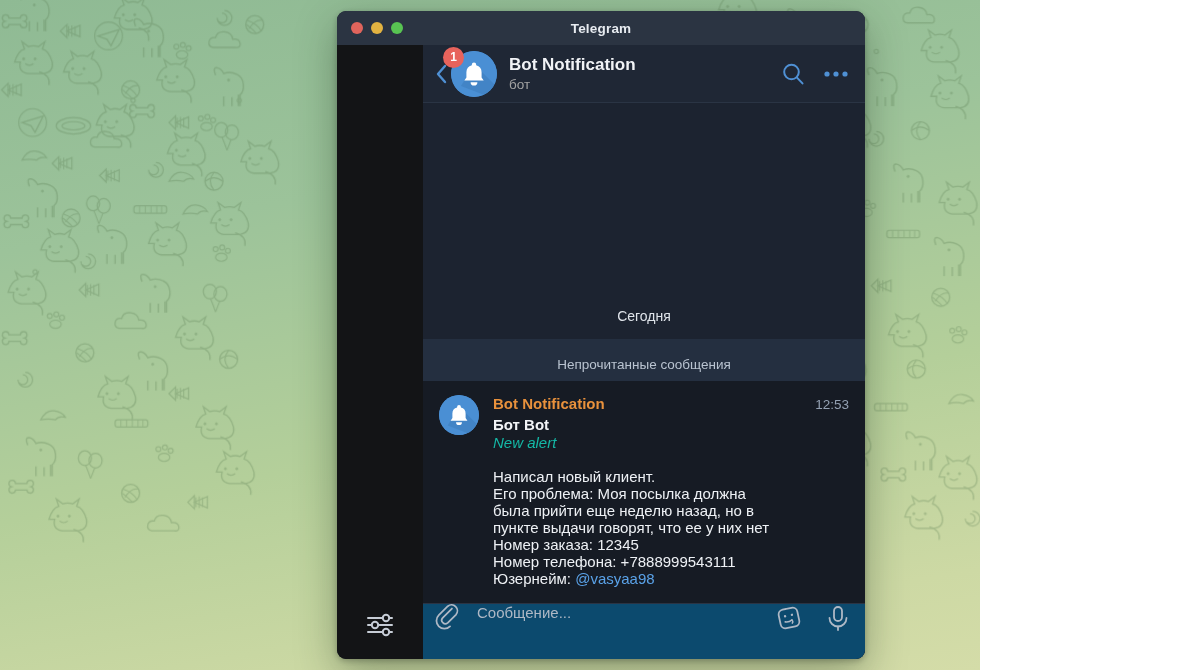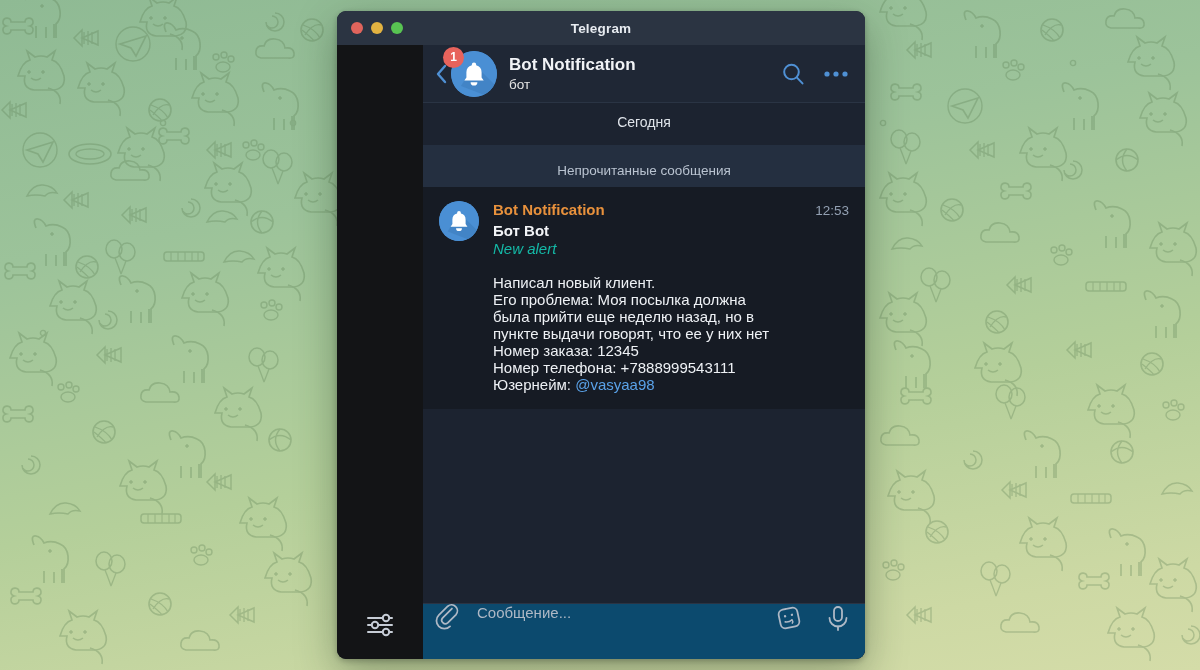--- a/index.html
+++ b/index.html
@@ -3,21 +3,21 @@
 <meta charset="utf-8">
 <style>
   * { margin:0; padding:0; box-sizing:border-box; }
   html, body {
     width:1200px; height:670px; overflow:hidden;
     font-family:"Liberation Sans", sans-serif;
   }
 
   
   #desktop {
-    position:relative; width:1200px; height:670px;
+    position:relative; width:980px; height:670px;
     background:linear-gradient(170deg,#8fba94 0%,#9cc39a 30%,#b4cf9a 62%,#cdd9a4 88%,#d4dca8 100%);
     overflow:hidden;
   }
   #doodles { position:absolute; inset:0; opacity:.42; }
 
   
   #tg-window {
     position:absolute; left:337px; top:11px; width:528px; height:648px;
     border-radius:9px; overflow:hidden;
     box-shadow:0 14px 40px rgba(30,50,30,.38), 0 2px 6px rgba(0,0,0,.25);
@@ -67,26 +67,26 @@
     overflow:hidden; position:relative;
   }
   #unread-badge {
     position:absolute; left:-8px; top:-4px; min-width:21px; height:21px;
     border-radius:11px; background:#e8635c; color:#fff;
     font-size:12px; font-weight:bold; display:flex; align-items:center;
     justify-content:center; padding:0 5px; z-index:3;
   }
   #header-titles { flex:1; min-width:0; margin-left:12px; }
   #chat-title { font-size:17px; font-weight:bold; color:#f1f3f6; line-height:20px; }
-  #chat-subtitle { font-size:13.5px; color:#e5e5e5; line-height:17px; margin-top:1px; }
+  #chat-subtitle { font-size:13.5px; color:#a3a3a3; line-height:17px; margin-top:1px; }
   .hdr-icon { margin-left:18px; cursor:pointer; display:flex; align-items:center; }
 
   
   #messages { flex:1; min-height:0; display:flex; flex-direction:column;
-              background:#1c2330; }
+              justify-content:flex-end; background:#1c2330; }
   #date-label {
     text-align:center; font-size:14px; color:#dfe4ea;
     padding:10px 0 14px; line-height:18px;
   }
   #unread-divider {
     background:#242f40; color:#b9c3d0; font-size:13.5px;
     text-align:center; padding:18px 0 8px; line-height:16px;
   }
   #msg-block {
     background:#161b24; padding:14px 16px 16px 16px; display:flex; gap:14px;

